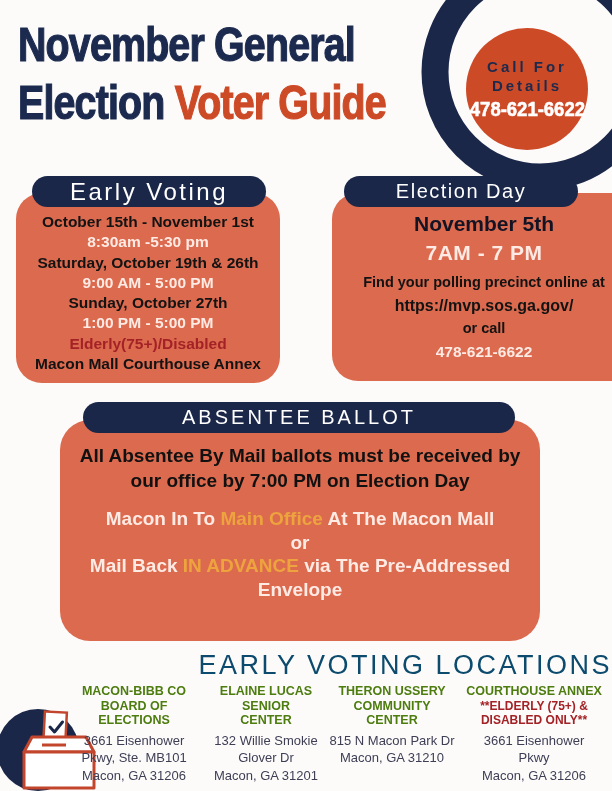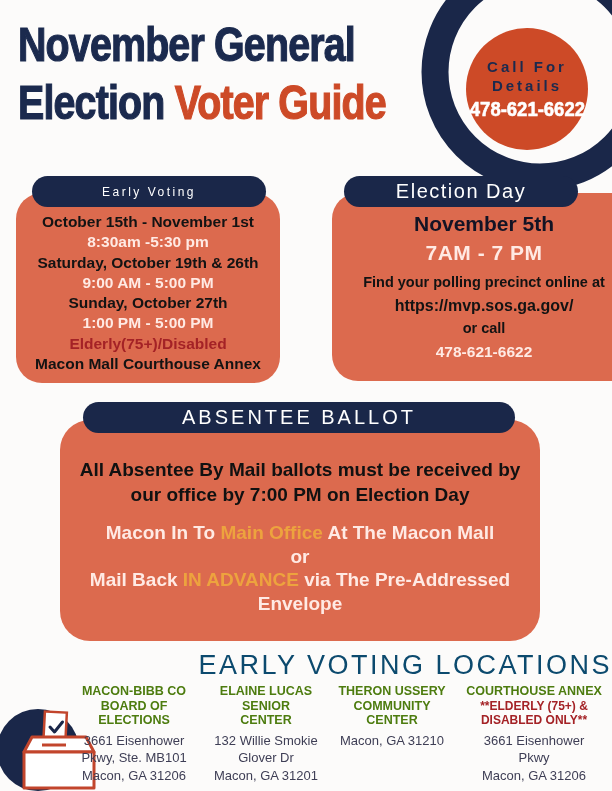--- a/index.html
+++ b/index.html
@@ -29,21 +29,21 @@
   .badge .b-phone{
     margin-top:2px;font-size:21px;font-weight:700;color:#ffffff;white-space:nowrap;
     transform:scaleX(0.88);-webkit-text-stroke:0.6px #fff;letter-spacing:0;
   }
   
   .pill{
     position:absolute;z-index:2;background:#1a2749;color:#fff;
     display:flex;align-items:center;justify-content:center;
     border-radius:17px;font-weight:400;
   }
-  .pill-early{left:32px;top:176px;width:234px;height:31px;font-size:12px;letter-spacing:2.5px;}
+  .pill-early{left:32px;top:176px;width:234px;height:31px;font-size:24px;letter-spacing:2.5px;}
   .pill-election{left:344px;top:176px;width:234px;height:31px;font-size:20px;letter-spacing:1.5px;}
   .pill-absentee{left:83px;top:402px;width:432px;height:31px;font-size:20px;letter-spacing:3px;}
   .card{position:absolute;z-index:1;background:#dc6a4e;border-radius:26px;}
   .card-early{left:16px;top:193px;width:264px;height:190px;}
   .card-election{left:332px;top:193px;width:304px;height:188px;}
   .card-absentee{left:60px;top:420px;width:480px;height:221px;border-radius:30px;}
   
   .ev-lines{padding-top:19px;text-align:center;font-weight:700;font-size:15.5px;line-height:20.3px;}
   .ev-lines .dark{color:#131313;}
   .ev-lines .light{color:#ffeae4;}
@@ -51,21 +51,21 @@
   
   .ed-content{padding-top:16px;text-align:center;font-weight:700;}
   .ed-date{font-size:21px;color:#131324;line-height:29px;}
   .ed-hours{font-size:21px;color:#ffeae4;line-height:29px;letter-spacing:0.5px;}
   .ed-find{font-size:14.5px;color:#131313;line-height:23px;margin-top:4px;}
   .ed-url{font-size:16px;color:#131313;line-height:23px;}
   .ed-orcall{font-size:14.5px;color:#131313;line-height:23px;}
   .ed-phone{font-size:15.5px;color:#ffeae4;line-height:23px;}
   
   .ab-content{text-align:center;font-weight:700;}
-  .ab-notice{margin:37px auto 0;width:452px;font-size:19px;line-height:25px;color:#111111;}
+  .ab-notice{margin:23px auto 0;width:452px;font-size:19px;line-height:25px;color:#111111;}
   .ab-light{margin:14px auto 0;width:480px;font-size:19px;line-height:23.5px;color:#ffeae4;}
   .ab-light .gold{color:#eda33e;}
   
   .loc-heading{
     position:absolute;z-index:1;left:0;top:650px;width:612px;text-align:right;
     font-size:27px;font-weight:400;letter-spacing:2.5px;color:#0c4a6e;
   }
   .loc-cols{
     position:absolute;z-index:1;left:60px;top:684px;width:548px;
     display:flex;
@@ -179,20 +179,21 @@
       <div>Macon, GA 31201</div>
     </div>
   </div>
   <div class="loc-col loc-col-3">
     <div class="loc-name">
       <div>THERON USSERY</div>
       <div>COMMUNITY</div>
       <div>CENTER</div>
     </div>
     <div class="loc-addr">
+      <div>815 N Macon Park Dr</div>
       <div>Macon, GA 31210</div>
     </div>
   </div>
   <div class="loc-col loc-col-4">
     <div class="loc-name">
       <div>COURTHOUSE ANNEX</div>
     </div>
     <div class="loc-warn">
       <div>**ELDERLY (75+) &amp;</div>
       <div>DISABLED ONLY**</div>

